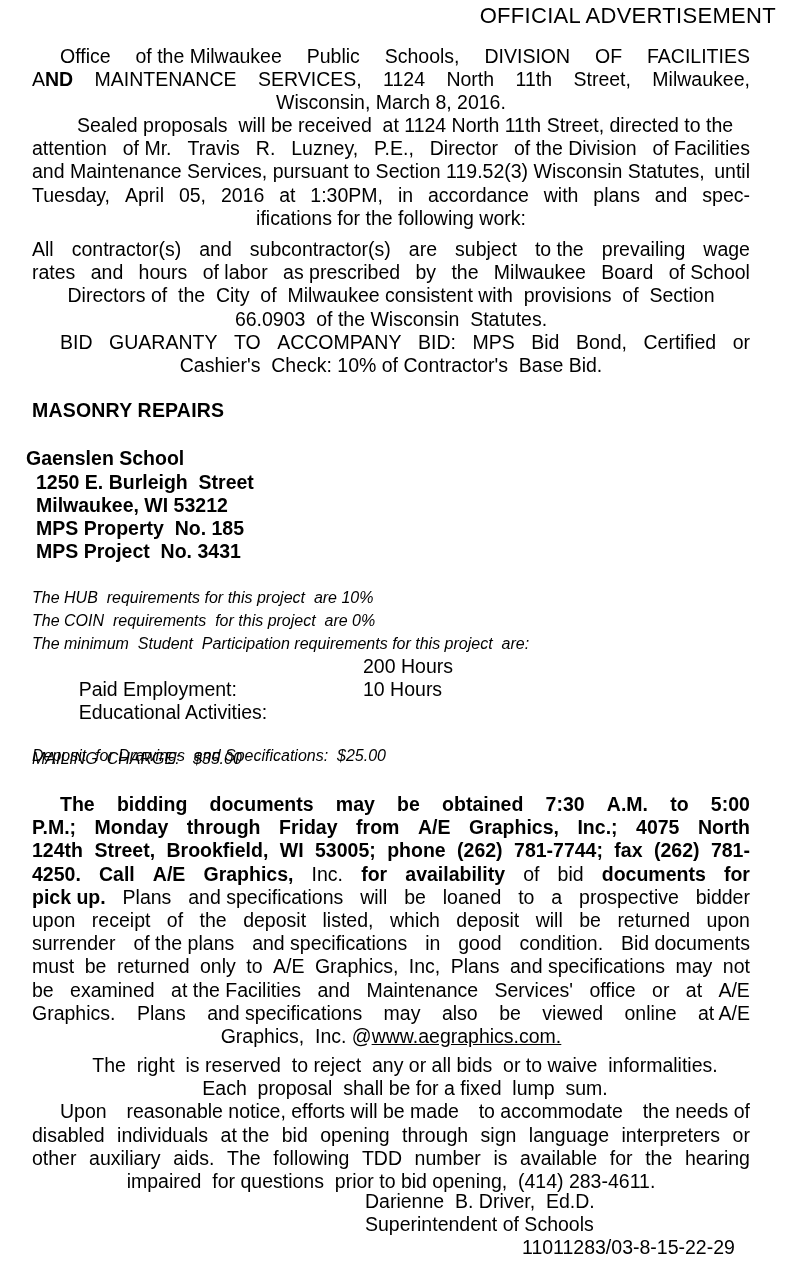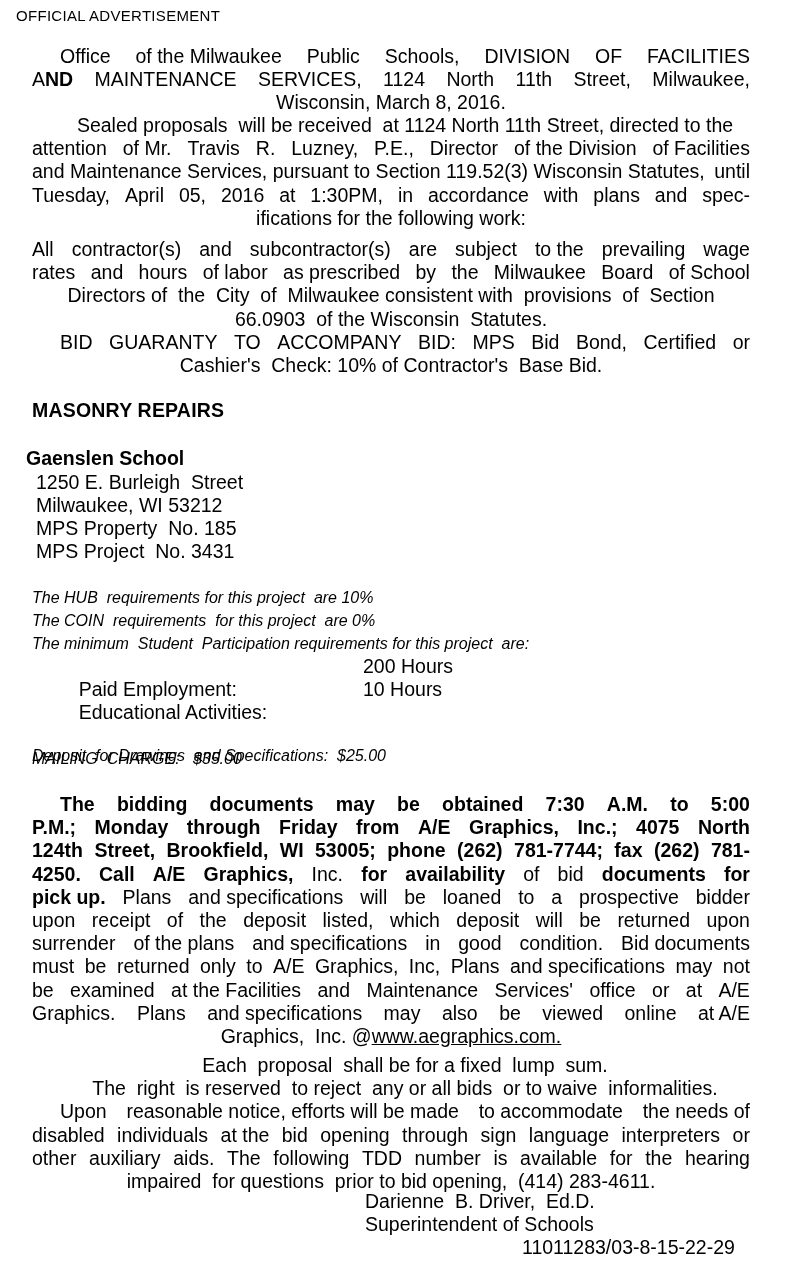--- a/index.html
+++ b/index.html
@@ -22,26 +22,25 @@
     height: 1263px;
     overflow: hidden;
   }
 
   
   .doc-title {
     position: absolute;
     top: 4px;
     left: 0;
     width: 776px;
-    text-align: left;
-    font-size: 15px;
+    text-align: right;
+    font-size: 22px;
     letter-spacing: 0.3px;
     line-height: 23px;
     white-space: nowrap;
-    padding-left: 16px;
   }
 
   
   .block {
     position: absolute;
     left: 32px;
     width: 718px;
     font-size: 19.5px;
     line-height: 23.2px;
     text-align: center;
@@ -77,20 +76,21 @@
     font-size: 19.5px;
     font-weight: bold;
     white-space: nowrap;
   }
   .addr {
     position: absolute;
     left: 36px;
     font-size: 19.5px;
     line-height: 23.2px;
     white-space: pre;
+    font-weight: bold;
   }
 
   
   .req {
     position: absolute;
     left: 32px;
     font-size: 16px;
     line-height: 23.2px;
     white-space: pre;
     font-style: italic;
@@ -372,22 +372,22 @@
       <span class="w">also</span>
       <span class="w">be</span>
       <span class="w">viewed</span>
       <span class="w">online</span>
       <span class="w">at A/E</span>
     </div>
     <div class="line"><span>Graphics,  Inc. @</span><span class="link">www.aegraphics.com.</span></div>
   </div>
 
   <div class="block" style="top:1054px;">
+    <div class="line" style="padding-left:28px;">The  right  is reserved  to reject  any or all bids  or to waive  informalities.</div>
     <div class="line" style="padding-left:28px;">Each  proposal  shall be for a fixed  lump  sum.</div>
-    <div class="line" style="padding-left:28px;">The  right  is reserved  to reject  any or all bids  or to waive  informalities.</div>
     <div class="jline">
       <span class="w" style="margin-left:28px;">Upon</span>
       <span class="w">reasonable notice, efforts will be made</span>
       <span class="w">to accommodate</span>
       <span class="w">the needs of</span>
     </div>
     <div class="jline">
       <span class="w">disabled</span>
       <span class="w">individuals</span>
       <span class="w">at the</span>

